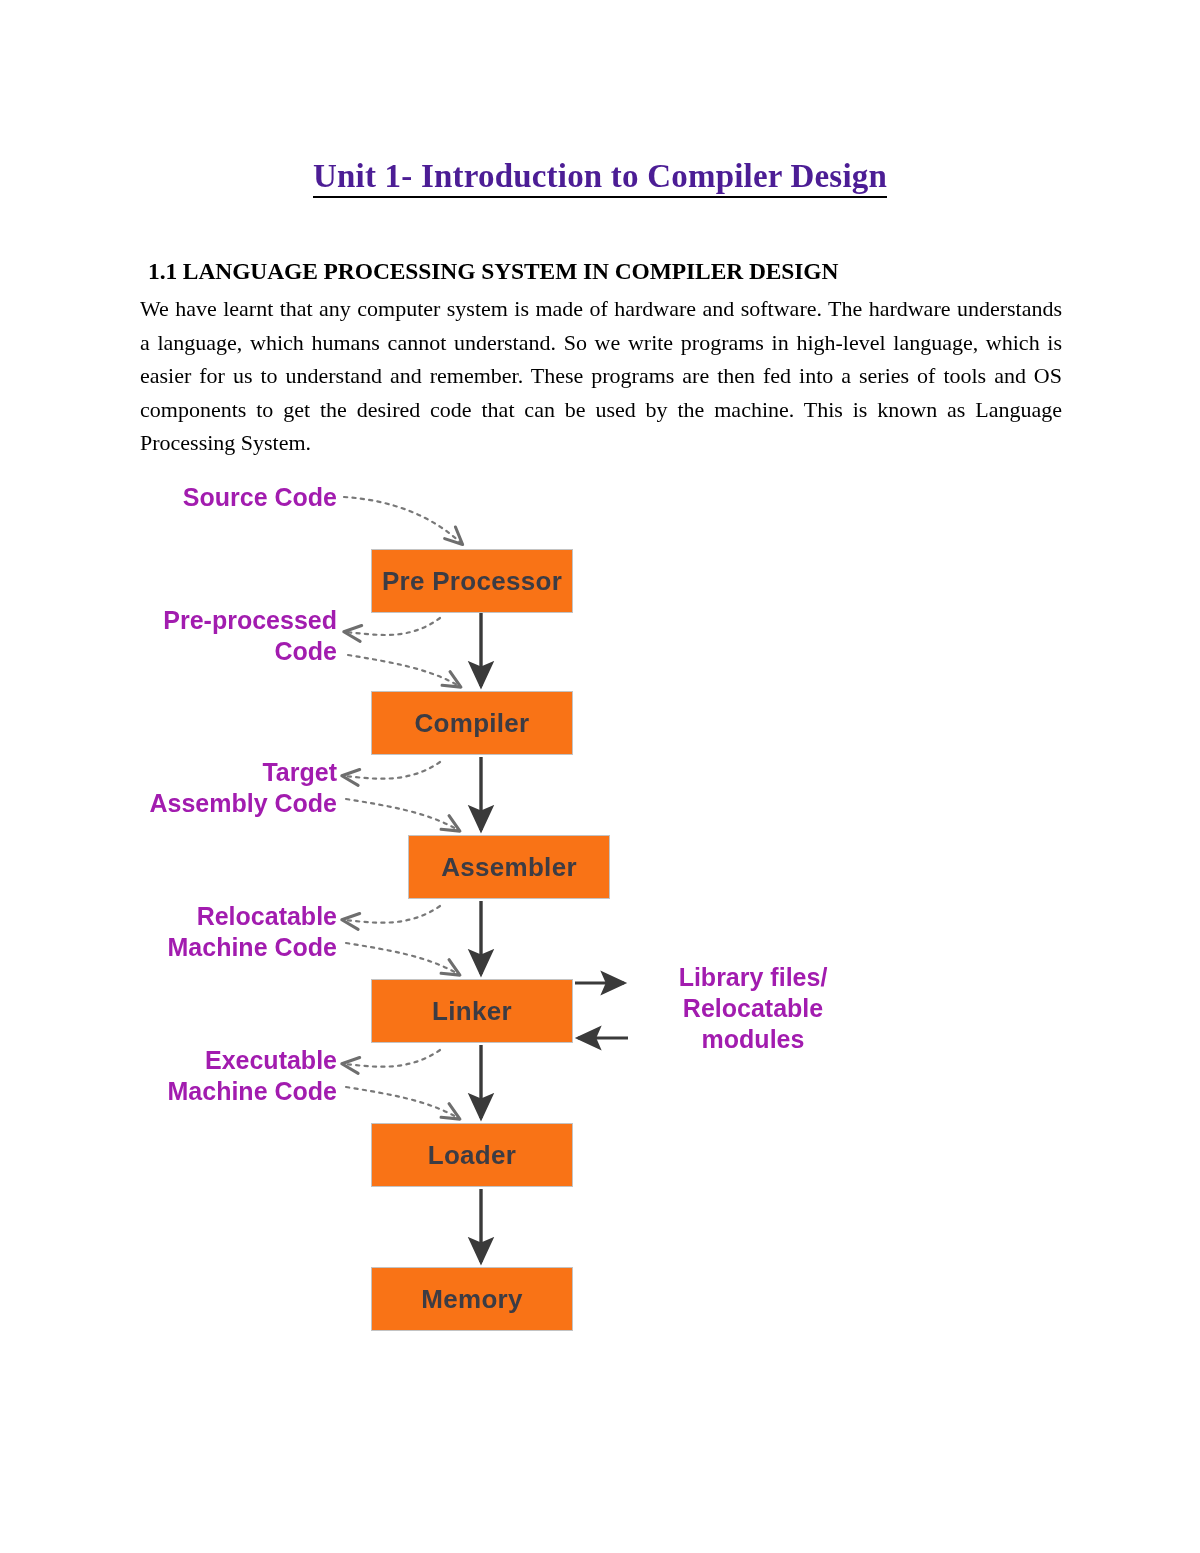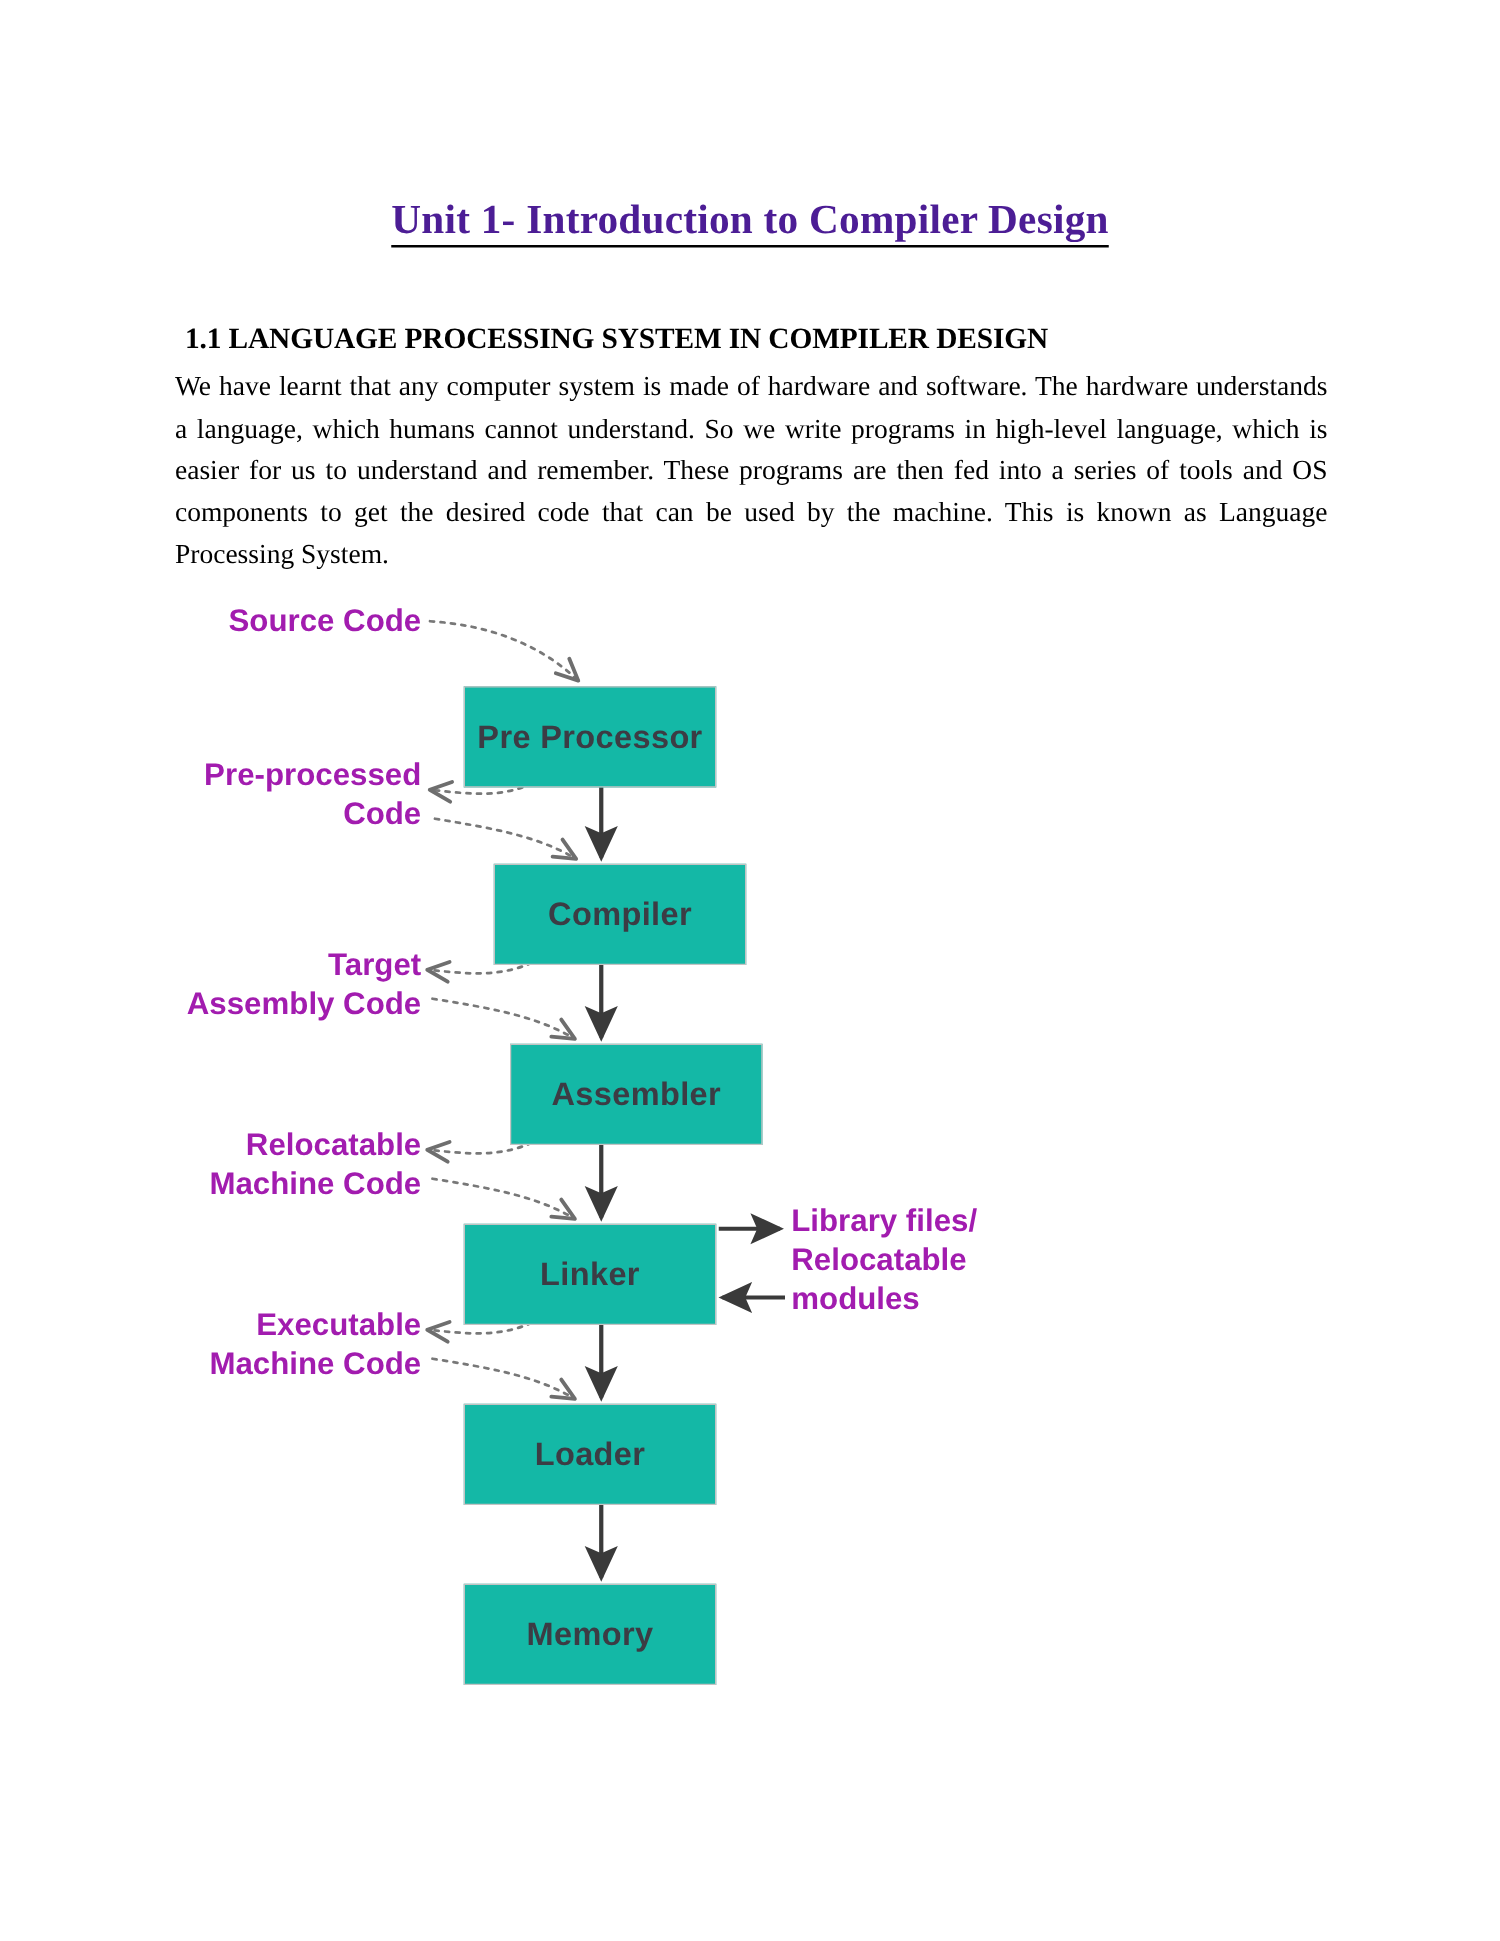--- a/index.html
+++ b/index.html
@@ -72,22 +72,22 @@
     top: 0;
     width: 1200px;
     height: 1553px;
     pointer-events: none;
   }
   .diagram svg { display: block; }
 
   .node-box {
     position: absolute;
     width: 202px;
-    height: 81px;
-    background: #14b8a6;
+    height: 64px;
+    background: #f97316;
     border: 1px solid #c3c3c3;
     box-sizing: border-box;
     display: flex;
     align-items: center;
     justify-content: center;
   }
   .node-box .node-label {
     font-family: "Liberation Sans", sans-serif;
     font-weight: bold;
     font-size: 26px;
@@ -162,21 +162,21 @@
         <path d="M440,1050 C 408,1072 375,1067 344,1064"></path>
 
         <path d="M346,1087 C 389,1094 427,1100 458,1118"></path>
       </g>
     </svg>
   </div>
 
   <div class="node-box" style="left:371px; top:549px;">
     <span class="node-label">Pre Processor</span>
   </div>
-  <div class="node-box" style="left:371px; top:691px;margin-left:24px;">
+  <div class="node-box" style="left:371px; top:691px;">
     <span class="node-label">Compiler</span>
   </div>
   <div class="node-box" style="left:371px; top:835px;margin-left:37px;">
     <span class="node-label">Assembler</span>
   </div>
   <div class="node-box" style="left:371px; top:979px;">
     <span class="node-label">Linker</span>
   </div>
   <div class="node-box" style="left:371px; top:1123px;">
     <span class="node-label">Loader</span>
@@ -192,17 +192,17 @@
 
   <div class="edge-label right-align" style="left:57px; top:757px; width:280px;">Target
 Assembly Code</div>
 
   <div class="edge-label right-align" style="left:57px; top:901px; width:280px;">Relocatable
 Machine Code</div>
 
   <div class="edge-label right-align" style="left:57px; top:1045px; width:280px;">Executable
 Machine Code</div>
 
-  <div class="edge-label left-align" style="left:633px; top:962px; width:240px;">Library files/
+  <div class="edge-label left-align" style="left:633px; top:962px; width:240px;text-align:center;">Library files/
 Relocatable
 modules</div>
 
 </div>
 
 </body></html>

